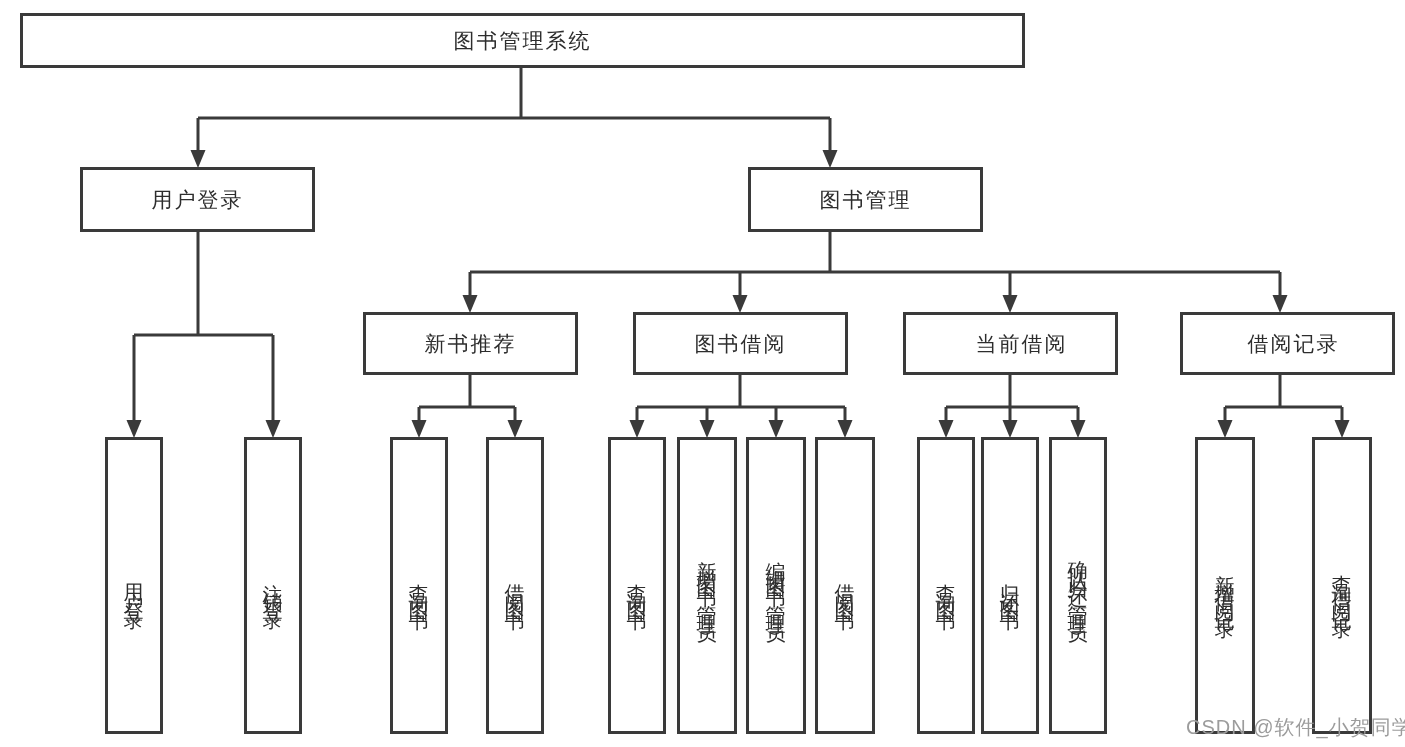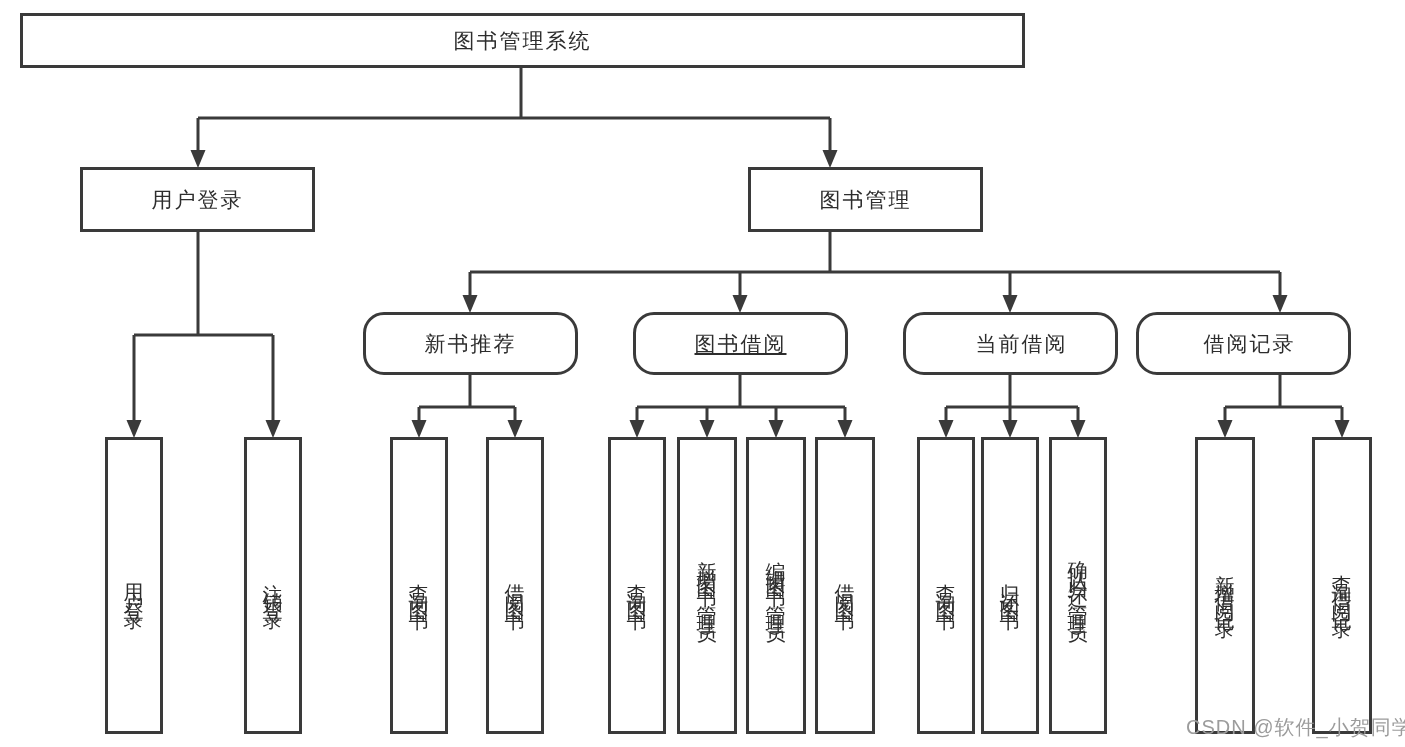--- a/index.html
+++ b/index.html
@@ -50,22 +50,22 @@
     top: 714px;
     font-size: 20px;
     color: #9c9c9c;
     letter-spacing: 1px;
     white-space: nowrap;
     z-index: 5;
   }
   .root-box    { left: 20px;  top: 13px;  width: 1005px; height: 55px; }
   .l2a         { left: 80px;  top: 167px; width: 235px;  height: 65px; }
   .l2b         { left: 748px; top: 167px; width: 235px;  height: 65px; }
-  .l3          { top: 312px;  height: 63px; width: 215px; border-radius: 21px; }
-  .l3a { left: 363px; }  .l3b { left: 633px; text-decoration: underline; }  .l3c { left: 903px; padding-left: 22px; }  .l3d { left: 1136px; padding-left: 12px; }
+  .l3          { top: 312px;  height: 63px; width: 215px; }
+  .l3a { left: 363px; }  .l3b { left: 633px; }  .l3c { left: 903px; padding-left: 22px; }  .l3d { left: 1180px; padding-left: 12px; }
   .leaf        { top: 437px;  height: 297px; }
   .a1 { left: 105px;  width: 58px; }
   .a2 { left: 244px;  width: 58px; }
   .b1 { left: 390px;  width: 58px; }
   .b2 { left: 486px;  width: 58px; }
   .c1 { left: 608px;  width: 58px; }
   .c2 { left: 677px;  width: 60px; }
   .c3 { left: 746px;  width: 60px; }
   .c4 { left: 815px;  width: 60px; }
   .d1 { left: 917px;  width: 58px; }

